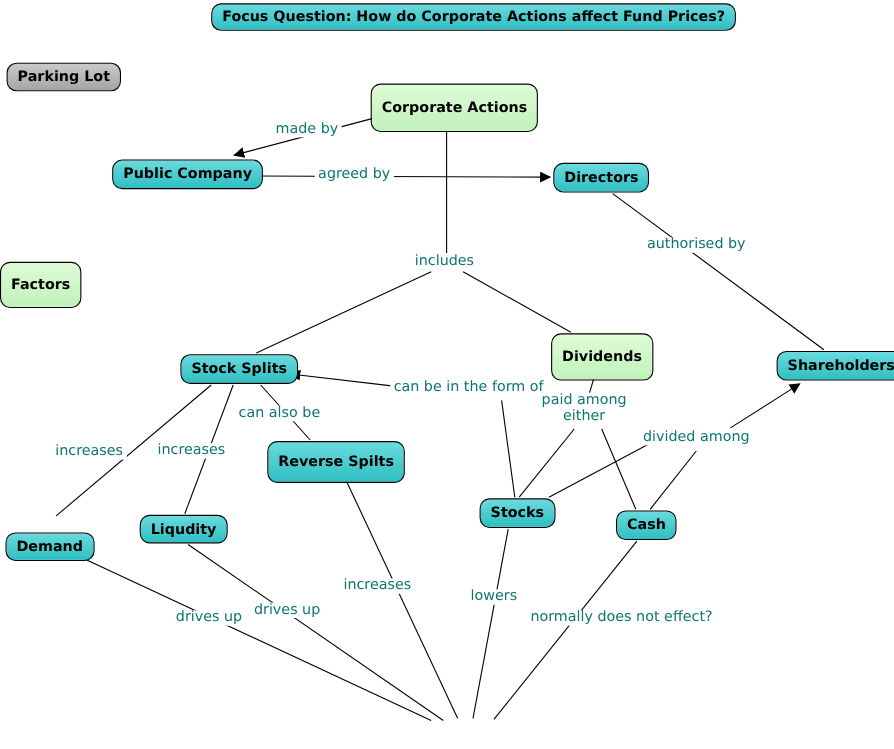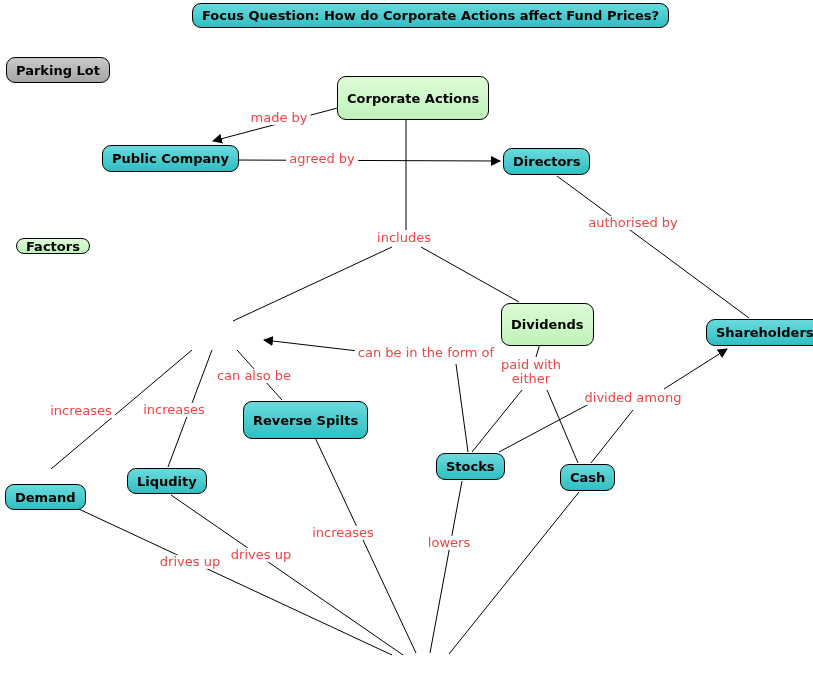--- a/index.html
+++ b/index.html
@@ -3,21 +3,21 @@
 <meta charset="utf-8">
 <style>
   html,body{margin:0;padding:0;background:#ffffff;}
   #canvas{
     position:relative;width:813px;height:681px;background:#ffffff;
     font-family:"DejaVu Sans","Liberation Sans",sans-serif;overflow:hidden;
   }
   #edges-svg{position:absolute;left:0;top:0;width:813px;height:681px;z-index:1;}
   .edge-label{
     position:absolute;z-index:2;transform:translate(-50%,-50%);
-    font-size:13px;color:#ef4444;background:#ffffff;padding:0 3px;
+    font-size:13px;color:#0f766e;background:#ffffff;padding:0 3px;
     white-space:pre-line;text-align:center;line-height:1.1;
   }
   .node{
     position:absolute;z-index:3;box-sizing:border-box;
     display:flex;align-items:center;justify-content:center;
     border:1px solid #000;border-radius:9px;
     font-size:13px;font-weight:bold;color:#000;white-space:nowrap;
     padding:0 9px;
   }
   .node.teal { background:linear-gradient(#6adadd,#2fbfc3); }
@@ -56,35 +56,37 @@
       <line x1="311" y1="429" x2="416" y2="653" stroke="#000000" stroke-width="1"></line>
       <line x1="462" y1="481" x2="430" y2="653" stroke="#000000" stroke-width="1"></line>
       <line x1="579" y1="492" x2="449" y2="654" stroke="#000000" stroke-width="1"></line>
     </svg>
 <span class="edge-label" style="left: 279px; top: 118px;">made by</span>
     <span class="edge-label" style="left: 322px; top: 159px;">agreed by</span>
     <span class="edge-label" style="left: 404px; top: 238px;">includes</span>
     <span class="edge-label" style="left: 633px; top: 223px;">authorised by</span>
     <span class="edge-label" style="left: 426px; top: 353px;">can be in the form of</span>
     <span class="edge-label" style="left: 254px; top: 376px;">can also be</span>
-    <span class="edge-label" style="left: 531px; top: 372px;">paid with
+    <span class="edge-label" style="left: 531px; top: 372px;">paid among
 either</span>
     <span class="edge-label" style="left: 633px; top: 398px;">divided among</span>
     <span class="edge-label" style="left: 81px; top: 411px;">increases</span>
     <span class="edge-label" style="left: 174px; top: 410px;">increases</span>
     <span class="edge-label" style="left: 343px; top: 533px;">increases</span>
     <span class="edge-label" style="left: 190px; top: 562px;">drives up</span>
     <span class="edge-label" style="left: 261px; top: 555px;">drives up</span>
     <span class="edge-label" style="left: 449px; top: 543px;">lowers</span>
+    <span class="edge-label" style="left: 565px; top: 562px;">normally does not effect?</span>
     <div class="node teal" style="left: 192px; top: 3px; min-width: 437px; height: 25px;">Focus Question: How do Corporate Actions affect Fund Prices?</div>
     <div class="node gray" style="left: 6px; top: 57px; min-width: 86px; height: 26px;">Parking Lot</div>
     <div class="node green" style="left: 337px; top: 76px; min-width: 139px; height: 44px;">Corporate Actions</div>
     <div class="node teal" style="left: 102px; top: 145px; min-width: 126px; height: 27px;">Public Company</div>
     <div class="node teal" style="left: 503px; top: 148px; min-width: 80px; height: 27px;">Directors</div>
-    <div class="node green" style="left: 16px; top: 238px; min-width: 66px; height: 16px;">Factors</div>
+    <div class="node green" style="left: 0; top: 238px; min-width: 66px; height: 42px;">Factors</div>
+    <div class="node teal" style="left: 164px; top: 322px; min-width: 97px; height: 27px;">Stock Splits</div>
     <div class="node green" style="left: 501px; top: 303px; min-width: 84px; height: 43px;">Dividends</div>
     <div class="node teal" style="left: 706px; top: 319px; min-width: 107px; height: 27px;">Shareholders</div>
     <div class="node teal" style="left: 243px; top: 401px; min-width: 111px; height: 38px;">Reverse Spilts</div>
     <div class="node teal" style="left: 5px; top: 484px; min-width: 71px; height: 26px;">Demand</div>
     <div class="node teal" style="left: 127px; top: 468px; min-width: 73px; height: 26px;">Liqudity</div>
     <div class="node teal" style="left: 436px; top: 453px; min-width: 61px; height: 27px;">Stocks</div>
     <div class="node teal" style="left: 560px; top: 464px; min-width: 48px; height: 27px;">Cash</div>
   </div>
 
 </body></html>

